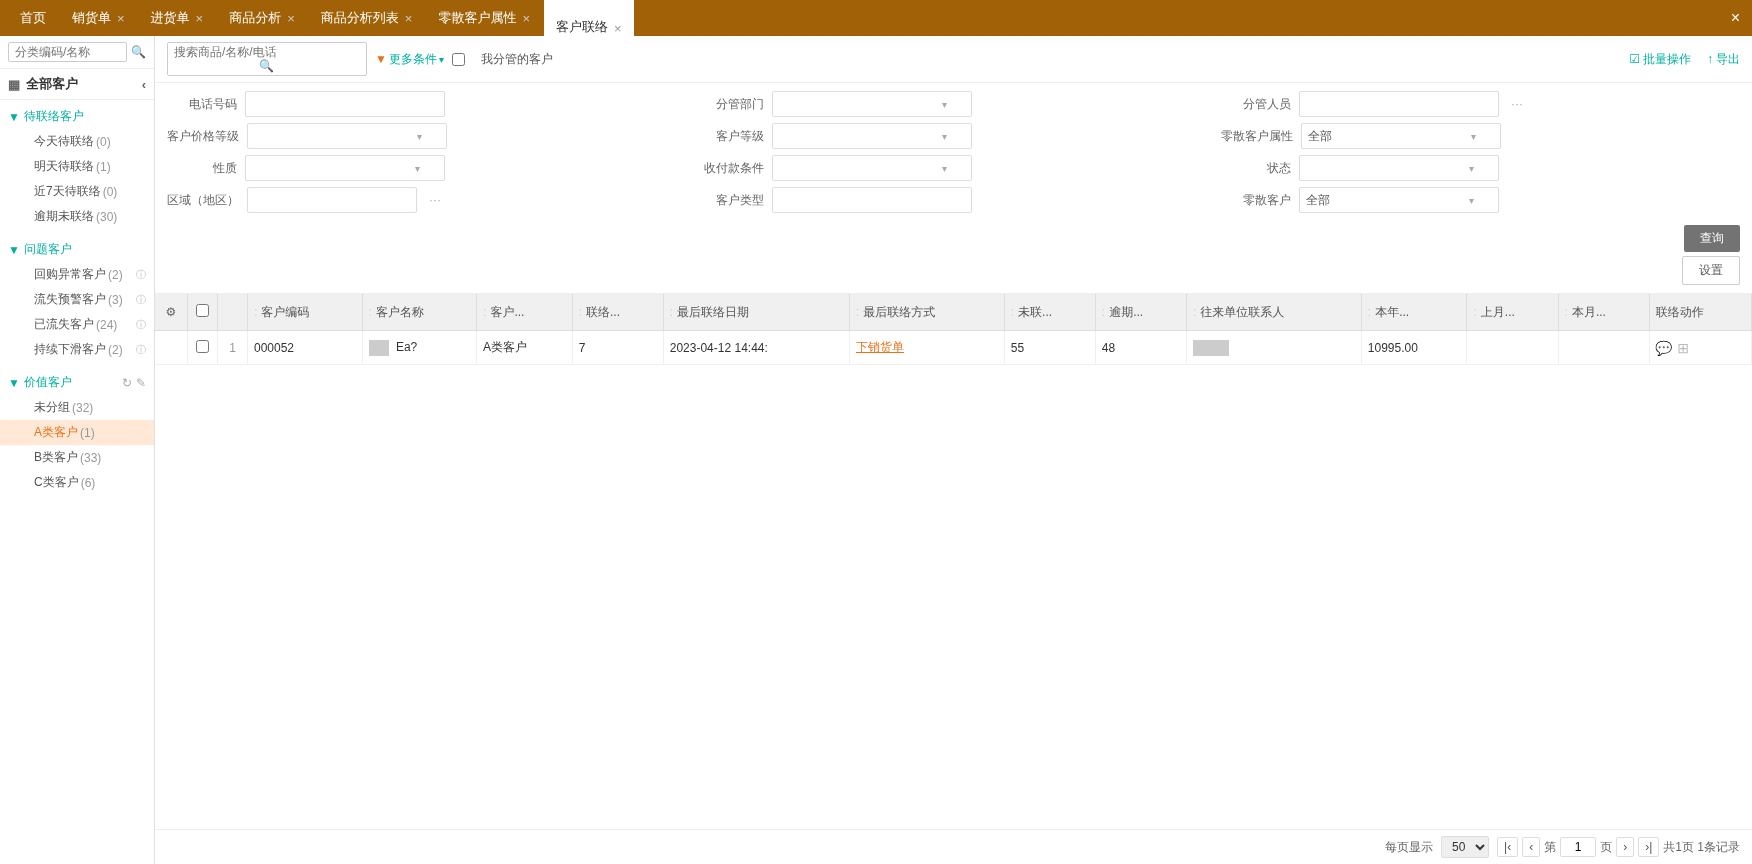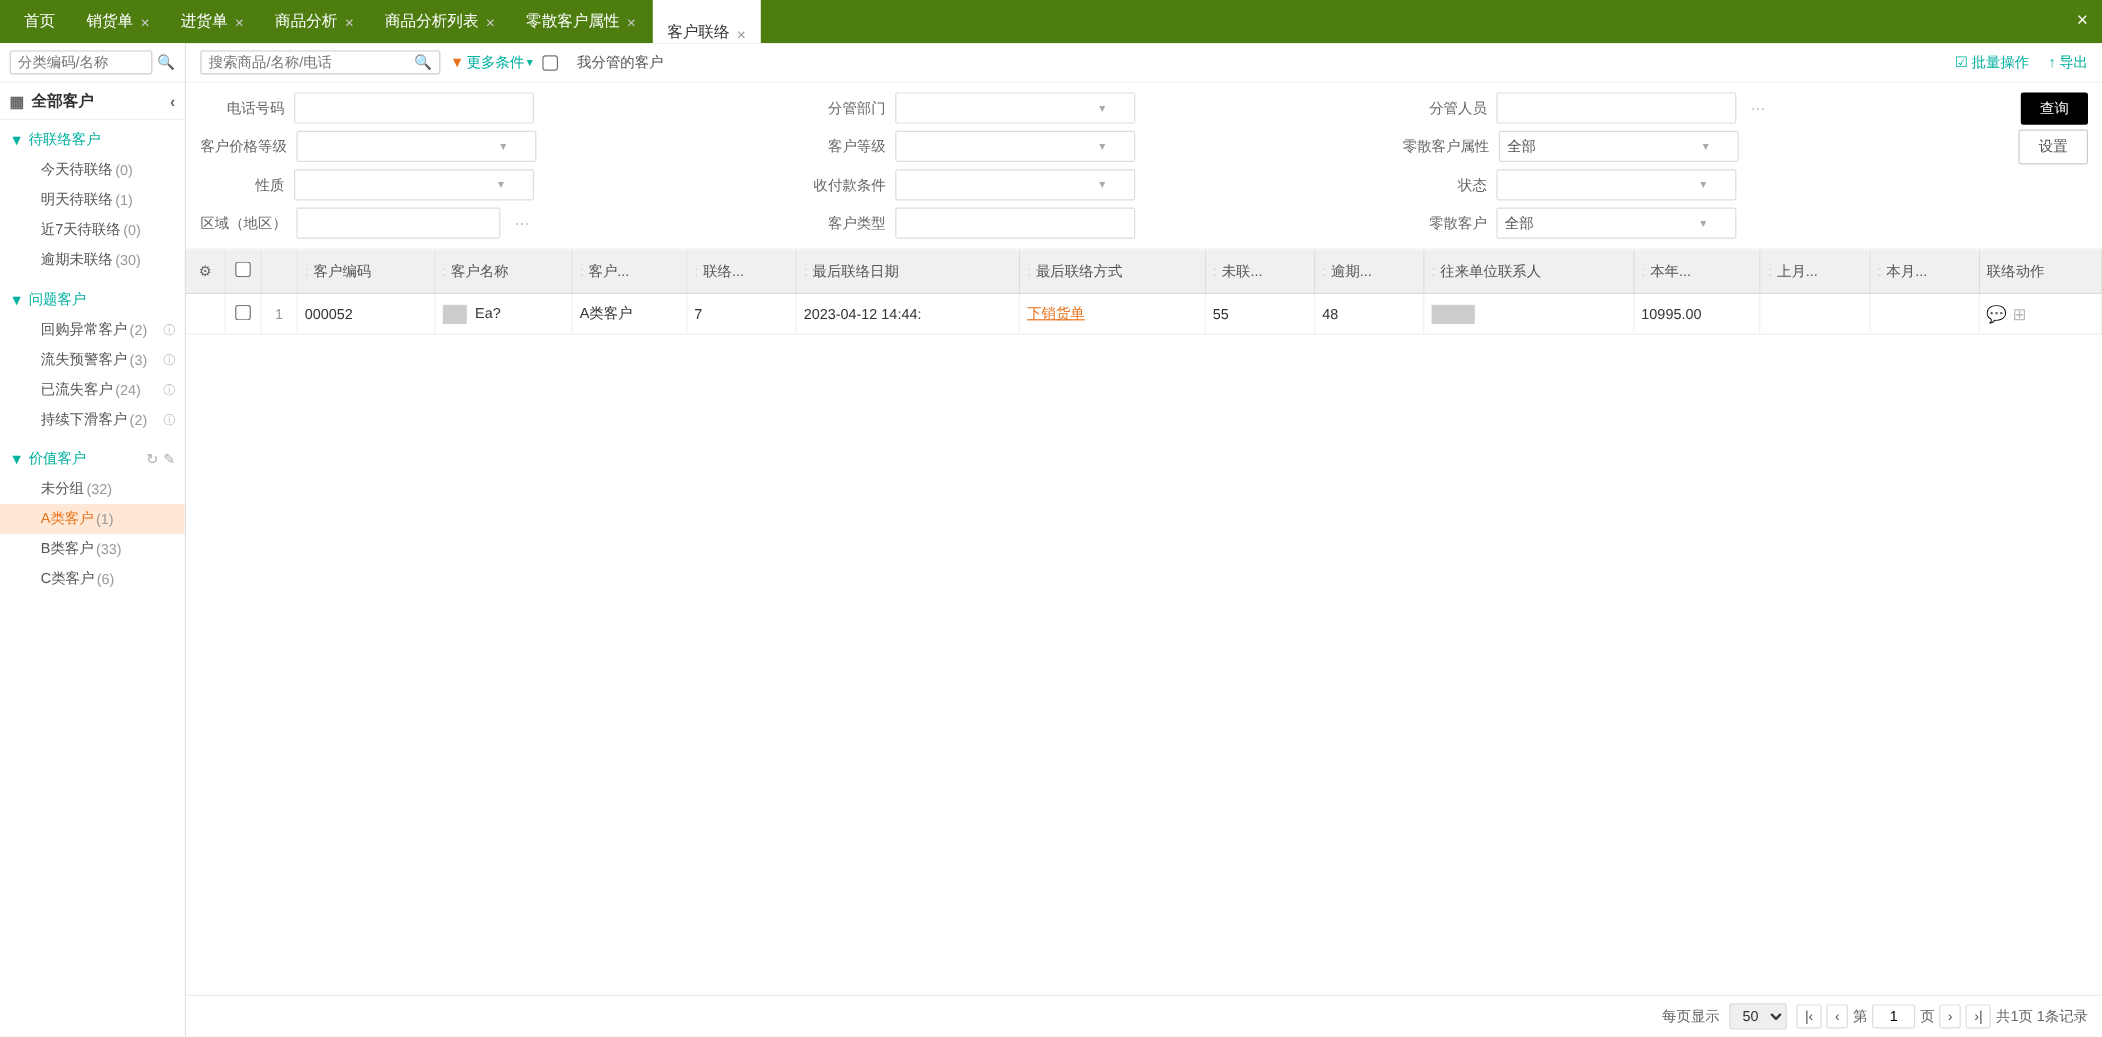--- a/index.html
+++ b/index.html
@@ -1,21 +1,21 @@
 <!DOCTYPE html>
 <html><head>
   <meta charset="utf-8">
   <style>
     * { margin: 0; padding: 0; box-sizing: border-box; }
     body { font-family: 'Microsoft YaHei', Arial, sans-serif; font-size: 12px; background: #f5f5f5; width: 1752px; height: 864px; overflow: hidden; }
 
     
     .top-nav {
       display: flex; align-items: center;
-      background: #4d7c0f; height: 36px;
+      background: #a16207; height: 36px;
       padding: 0 8px; gap: 2px;
     }
     .top-nav .nav-item {
       color: #fff; padding: 0 12px; height: 36px; display: flex; align-items: center; cursor: pointer; font-size: 13px; white-space: nowrap;
     }
     .top-nav .nav-item.active {
       background: #fff; color: #333; align-items: flex-end;
     }
     .top-nav .nav-item .close-btn { margin-left: 6px; color: #ccc; cursor: pointer; }
     .top-nav .nav-item.active .close-btn { color: #999; }
@@ -58,21 +58,21 @@
     .sidebar-item .info-icon { margin-left: auto; color: #bbb; font-size: 10px; }
 
     
     .content { flex: 1; display: flex; flex-direction: column; overflow: hidden; }
 
     
     .filter-bar {
       background: #fff; padding: 6px 12px; display: flex; align-items: center; gap: 8px; border-bottom: 1px solid #eee; flex-shrink: 0;
     }
     .filter-search {
-      display: flex; align-items: center; border: 1px solid #ccc; border-radius: 2px; padding: 2px 6px; width: 200px;
+      display: flex; align-items: center; border: 1px solid #ccc; border-radius: 2px; padding: 2px 6px; width: 200px; flex-direction: column;
     }
     .filter-search input { border: none; outline: none; font-size: 12px; width: 100%; color: #999; }
     .filter-search .search-icon { color: #00b0a0; cursor: pointer; }
     .more-conditions {
       display: flex; align-items: center; color: #00b0a0; cursor: pointer; font-size: 12px; gap: 2px;
     }
     .my-customers { display: flex; align-items: center; gap: 16px; font-size: 12px; color: #555; cursor: pointer; }
     .my-customers input[type="checkbox"] { cursor: pointer; }
     .filter-spacer { flex: 1; }
     .bulk-op { display: flex; align-items: center; color: #00b0a0; font-size: 12px; cursor: pointer; margin-right: 8px; }
@@ -86,21 +86,21 @@
     .filter-row:last-child { margin-bottom: 0; }
     .filter-label { color: #666; min-width: 70px; text-align: right; font-size: 12px; }
     .filter-select {
       border: 1px solid #ddd; border-radius: 2px; padding: 3px 24px 3px 6px; font-size: 12px; min-width: 150px; cursor: pointer; color: #555; background: #fff; position: relative; display: flex; align-items: center; height: 26px;
     }
     .filter-select .chevron { margin-left: auto; color: #aaa; font-size: 10px; }
     .filter-col { display: flex; align-items: center; gap: 8px; flex: 1; }
     .filter-dots { color: #aaa; cursor: pointer; margin-left: 4px; }
 
     .query-btn {
-      background: #000000; color: #fff; border: none; padding: 5px 16px; border-radius: 2px; cursor: pointer; font-size: 12px;
+      background: #737373; color: #fff; border: none; padding: 5px 16px; border-radius: 2px; cursor: pointer; font-size: 12px;
     }
     .settings-btn {
       background: #fff; color: #555; border: 1px solid #ccc; padding: 5px 16px; border-radius: 2px; cursor: pointer; font-size: 12px; margin-top: 4px;
     }
     .filter-actions { display: flex; flex-direction: column; align-items: flex-end; margin-left: 8px; }
 
     
     .table-area { flex: 1; overflow: auto; background: #fff; margin: 0; }
     table { width: 100%; border-collapse: collapse; font-size: 12px; }
     thead tr { background: #f0f0f0; }
@@ -291,21 +291,21 @@
         <span style="margin-right:3px;">☑</span>
         <span>批量操作</span>
       </div>
       <div class="export-btn">
         <span style="margin-right:3px;">↑</span>
         <span>导出</span>
       </div>
     </div>
 
     <div class="advanced-filter">
-      <div style="display:flex; gap:12px;">
+      <div style="display:flex; gap:12px;flex-direction:column;">
         <div style="flex:1;">
 
           <div class="filter-row">
             <div class="filter-col">
               <span class="filter-label">电话号码</span>
               <input class="filter-input" style="width: 200px;" type="text">
             </div>
             <div class="filter-col">
               <span class="filter-label">分管部门</span>
               <div class="filter-select" style="width:200px;">

